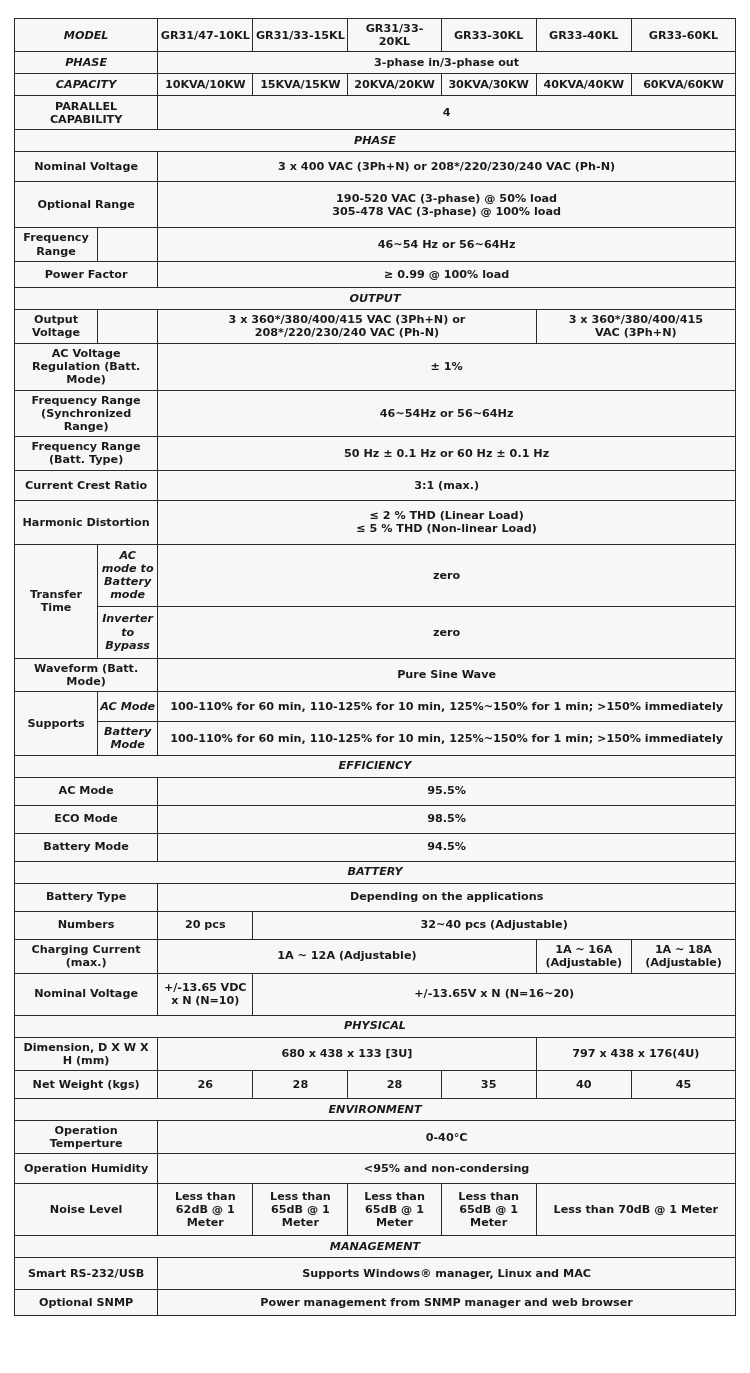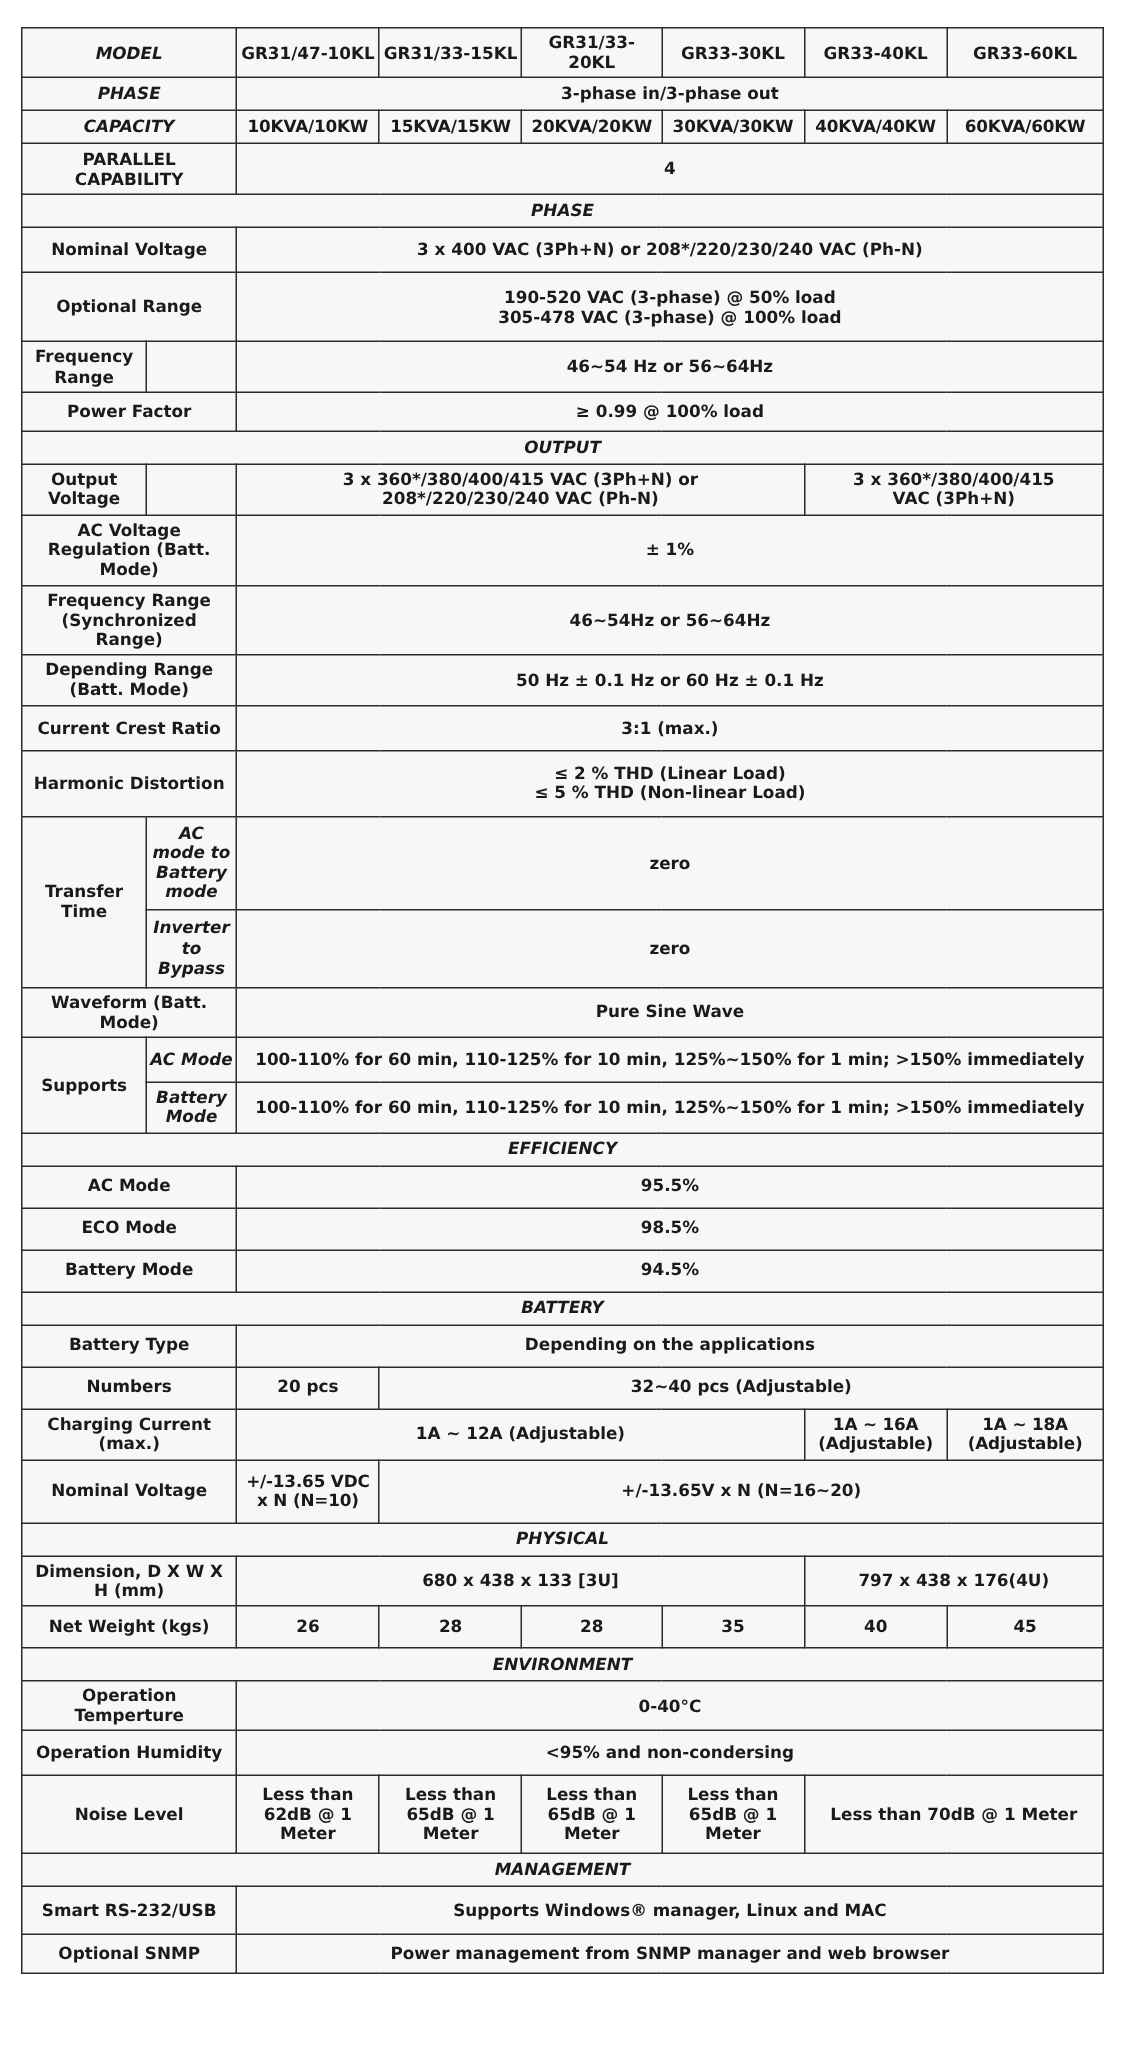--- a/index.html
+++ b/index.html
@@ -161,21 +161,21 @@
         <td class="lbl" colspan="2" style="height:44px">AC Voltage Regulation (Batt. Mode)</td>
         <td class="val" colspan="6">± 1%</td>
       </tr>
 
       <tr>
         <td class="lbl" colspan="2" style="height:44px">Frequency Range (Synchronized Range)</td>
         <td class="val" colspan="6">46~54Hz or 56~64Hz</td>
       </tr>
 
       <tr>
-        <td class="lbl" colspan="2" style="height:30px">Depending Range (Batt. Mode)</td>
+        <td class="lbl" colspan="2" style="height:30px">Frequency Range (Batt. Type)</td>
         <td class="val" colspan="6">50 Hz ± 0.1 Hz or 60 Hz ± 0.1 Hz</td>
       </tr>
 
       <tr>
         <td class="lbl" colspan="2" style="height:30px">Current Crest Ratio</td>
         <td class="val" colspan="6">3:1 (max.)</td>
       </tr>
 
       <tr>
         <td class="lbl" colspan="2" style="height:44px">Harmonic Distortion</td>

